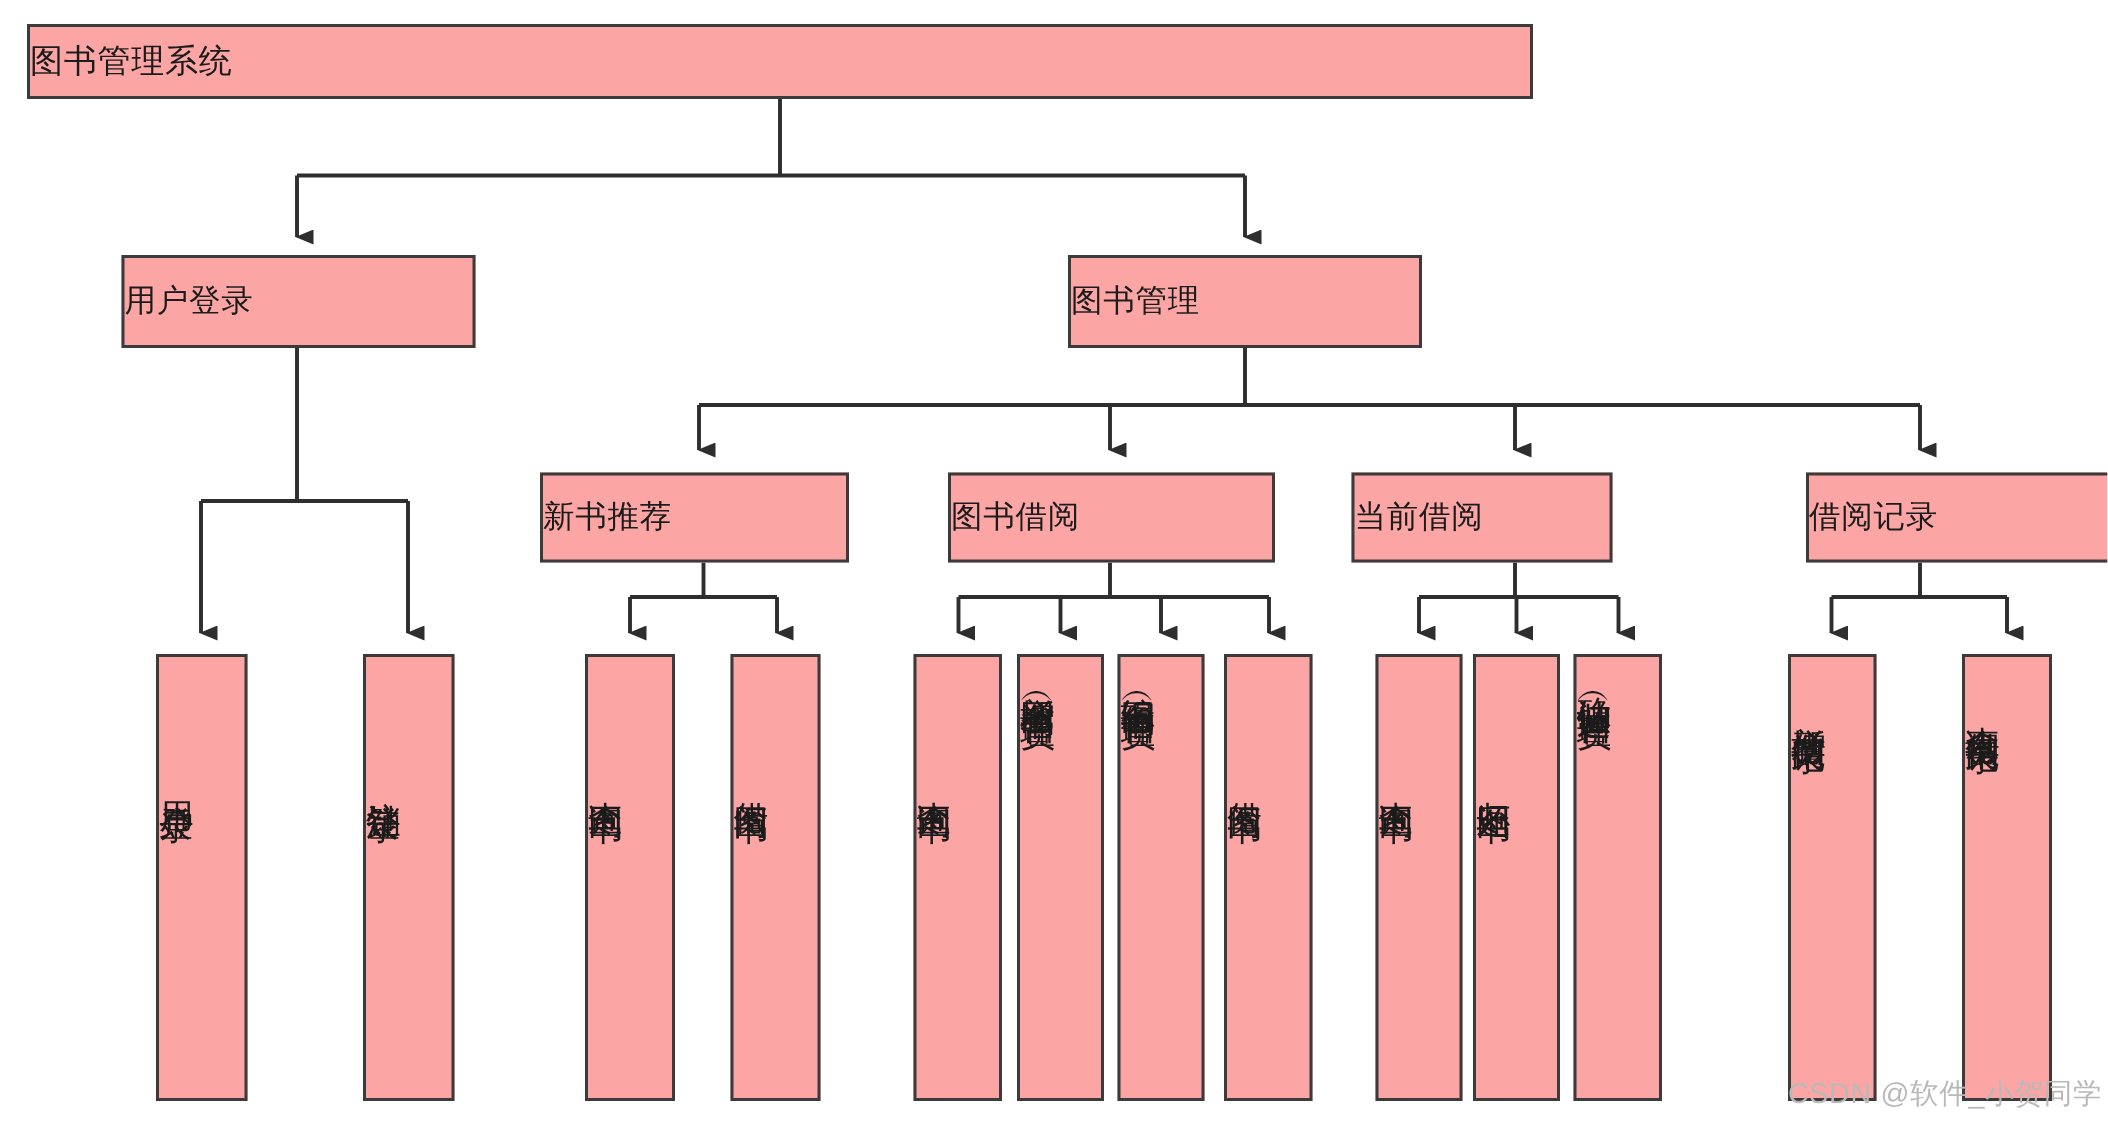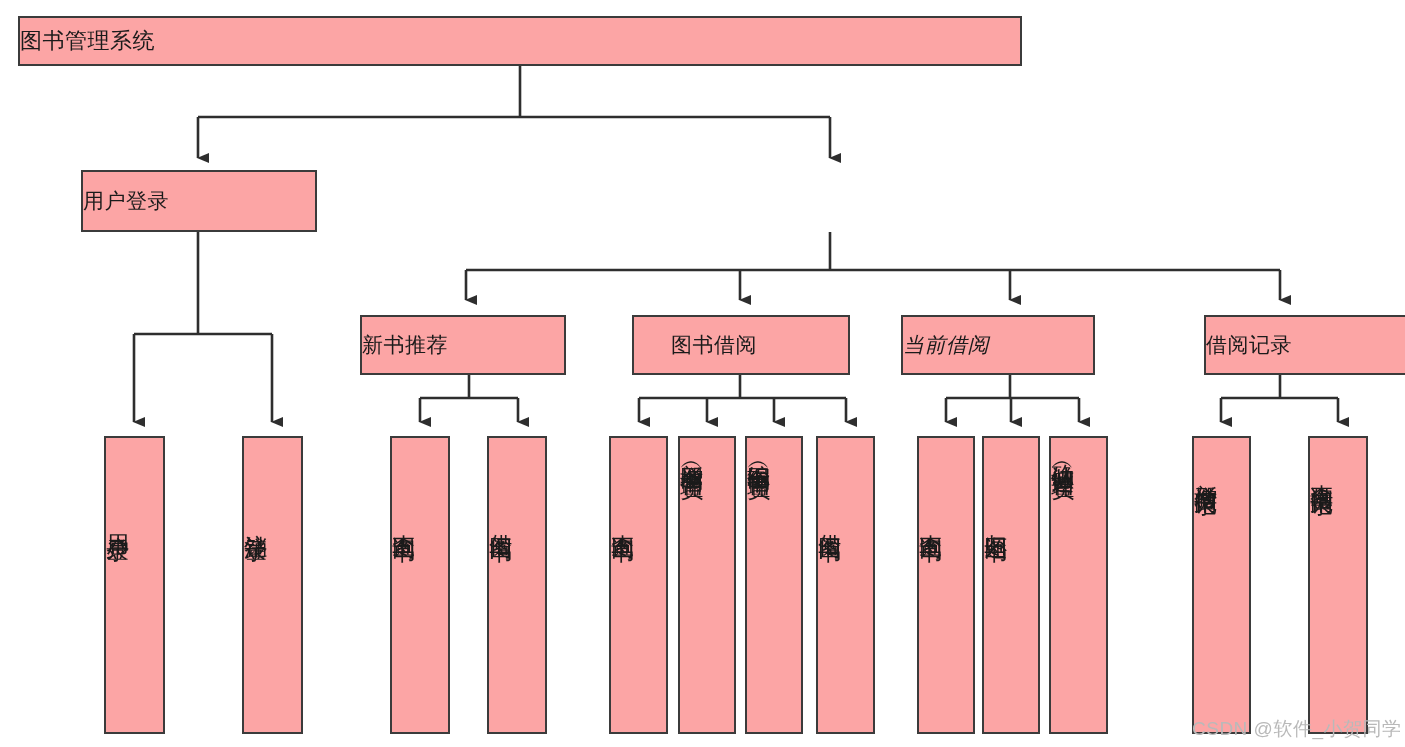--- a/index.html
+++ b/index.html
@@ -123,28 +123,31 @@
     </g>
   </svg>
 
   <div class="node root horizontal" style="left:18px; top:16px; width:1004px; height:50px;">
     <span class="node-label">图书管理系统</span>
   </div>
 
   <div class="node horizontal" style="left:81px; top:170px; width:236px; height:62px;">
     <span class="node-label">用户登录</span>
   </div>
+  <div class="node horizontal" style="left:712px; top:170px; width:236px; height:62px;">
+    <span class="node-label">图书管理</span>
+  </div>
 
   <div class="node horizontal" style="left:360px; top:315px; width:206px; height:60px;">
     <span class="node-label">新书推荐</span>
   </div>
-  <div class="node horizontal" style="left:632px; top:315px; width:218px; height:60px;padding-left:37px;">
+  <div class="node horizontal" style="left:632px; top:315px; width:218px; height:60px;">
     <span class="node-label">图书借阅</span>
   </div>
-  <div class="node horizontal" style="left:901px; top:315px; width:194px; height:60px;font-style:italic;">
+  <div class="node horizontal" style="left:901px; top:315px; width:174px; height:60px;">
     <span class="node-label">当前借阅</span>
   </div>
   <div class="node horizontal" style="left:1172px; top:315px; width:216px; height:60px;margin-left:32px;">
     <span class="node-label">借阅记录</span>
   </div>
 
   <div class="node vertical" style="left:104px; top:436px; width:61px; height:298px; padding-top:78px;">
     <span class="node-label">用户登录</span>
   </div>
   <div class="node vertical" style="left:242px; top:436px; width:61px; height:298px; padding-top:78px;">

